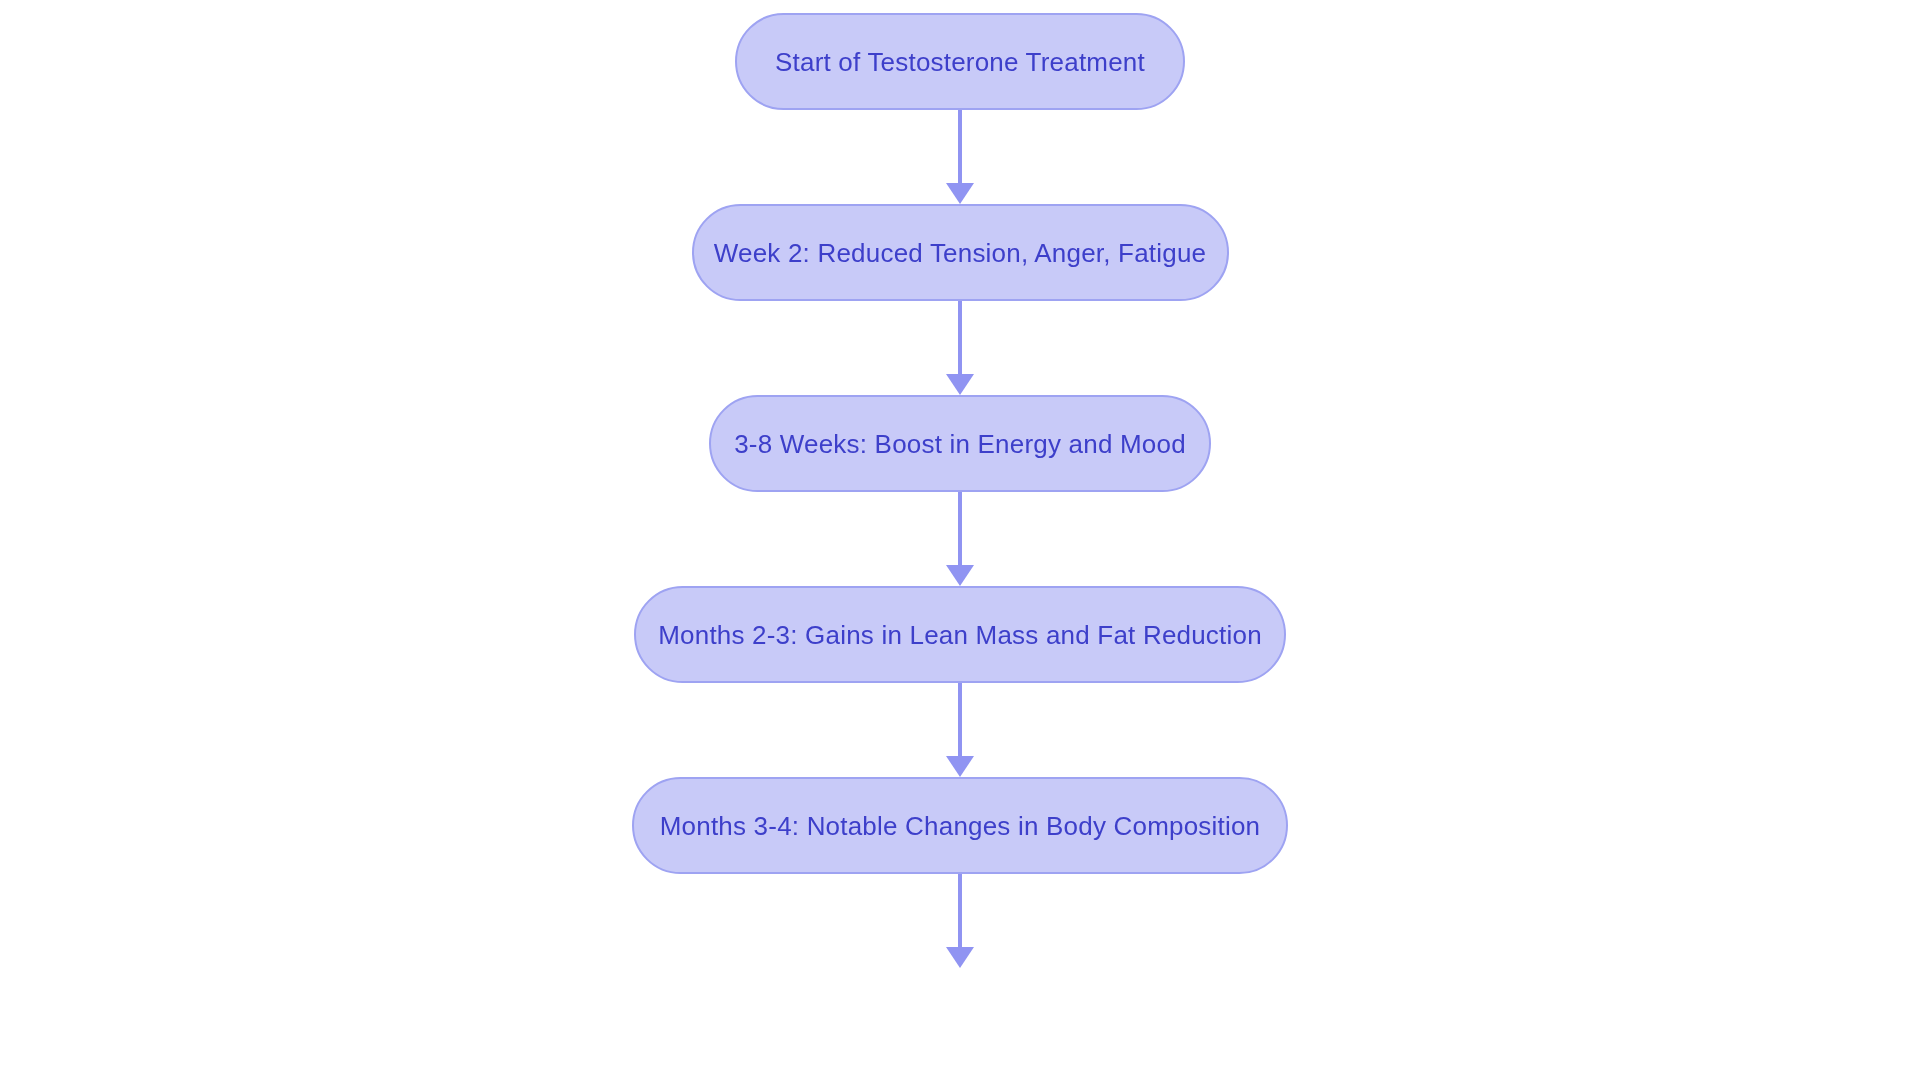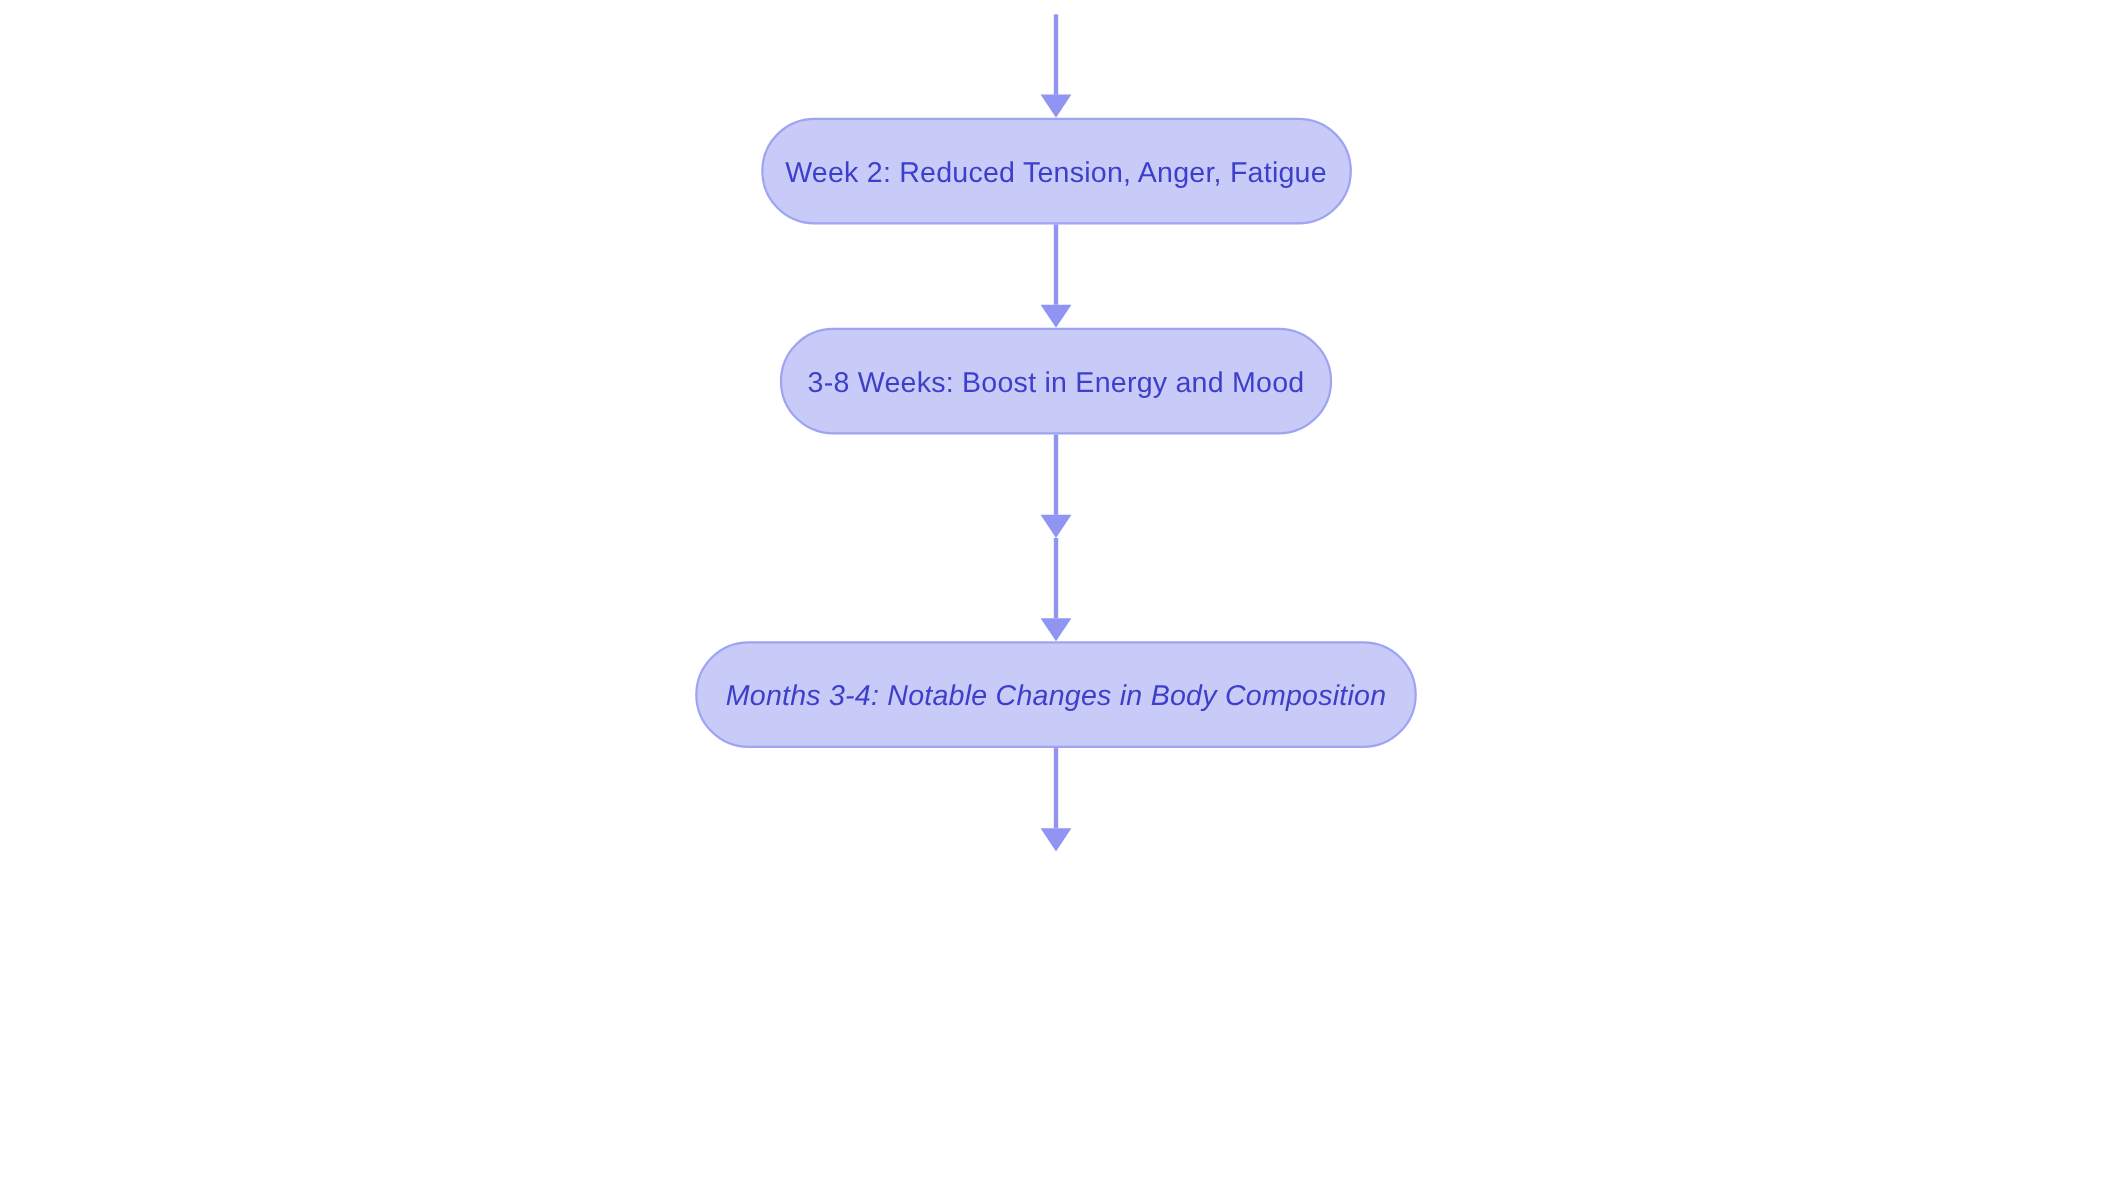--- a/index.html
+++ b/index.html
@@ -37,21 +37,21 @@
     font-size:26px;
     line-height:1;
     white-space:nowrap;
     letter-spacing:0.2px;
   }
   
   .node:nth-of-type(1){width:450px;}
   .flow > .node.n2{width:537px;}
   .flow > .node.n3{width:502px;}
   .flow > .node.n4{width:652px;}
-  .flow > .node.n5{width:656px;font-style:italic;}
+  .flow > .node.n5{width:656px;}
   .flow > .node.n6{width:774px;}
   .arrow{
     height:94px;
     display:flex;flex-direction:column;align-items:center;
     flex:0 0 auto;
   }
   .arrow-line{
     width:4px;
     height:73px;
     background:var(--arrow);
@@ -62,20 +62,23 @@
     border-right:14px solid transparent;
     border-top:21px solid var(--arrow);
   }
 </style>
 </head>
 <body>
 
 <div class="canvas">
   <div class="flow">
 
+    <div class="node n1">
+      <span class="node-label">Start of Testosterone Treatment</span>
+    </div>
 
     <div class="arrow">
       <div class="arrow-line"></div>
       <div class="arrow-head"></div>
     </div>
 
     <div class="node n2">
       <span class="node-label">Week 2: Reduced Tension, Anger, Fatigue</span>
     </div>
 
@@ -86,20 +89,23 @@
 
     <div class="node n3">
       <span class="node-label">3-8 Weeks: Boost in Energy and Mood</span>
     </div>
 
     <div class="arrow">
       <div class="arrow-line"></div>
       <div class="arrow-head"></div>
     </div>
 
+    <div class="node n4">
+      <span class="node-label">Months 2-3: Gains in Lean Mass and Fat Reduction</span>
+    </div>
 
     <div class="arrow">
       <div class="arrow-line"></div>
       <div class="arrow-head"></div>
     </div>
 
     <div class="node n5">
       <span class="node-label">Months 3-4: Notable Changes in Body Composition</span>
     </div>
 

